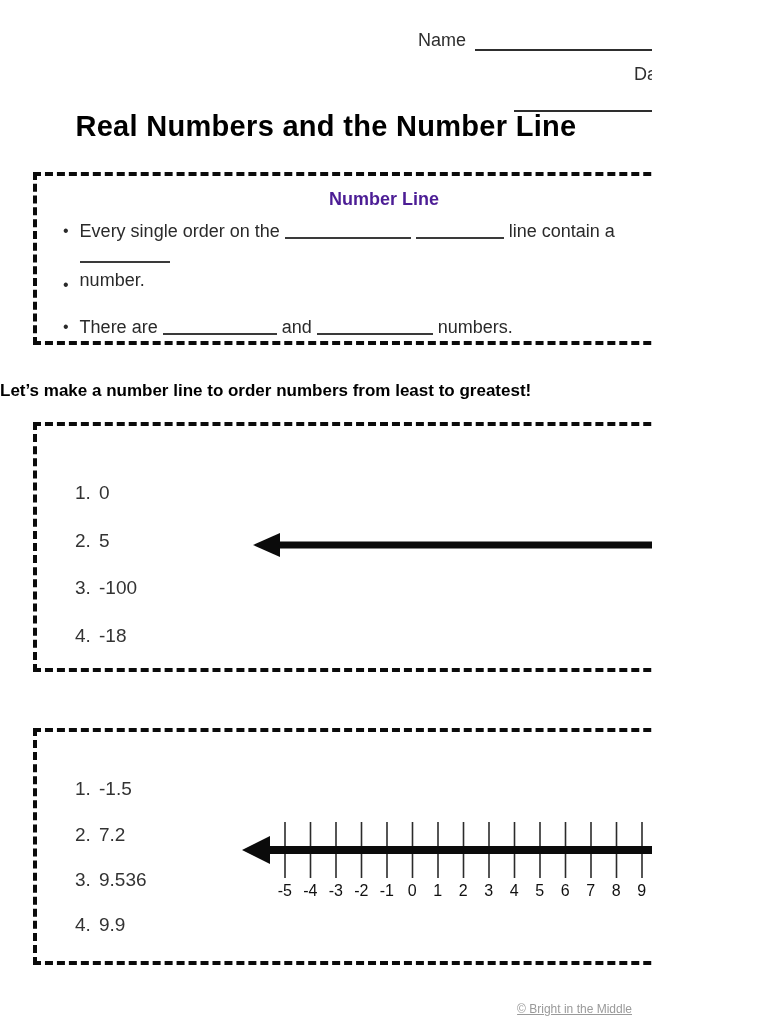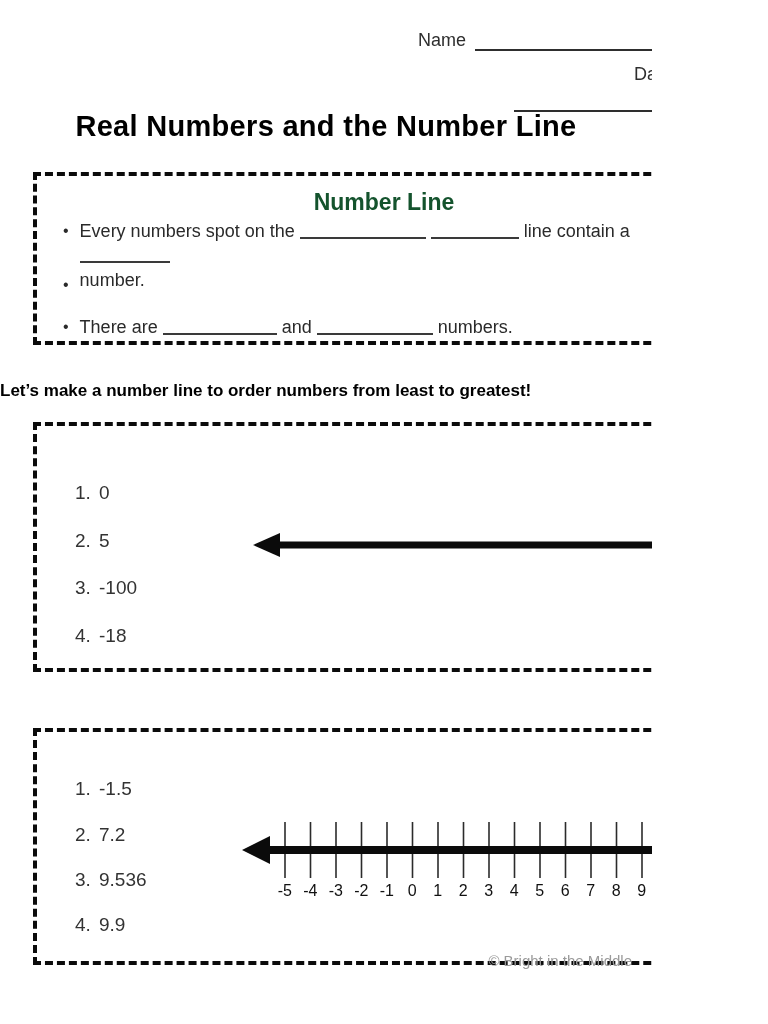--- a/index.html
+++ b/index.html
@@ -16,36 +16,36 @@
     font-size:29px; font-weight:bold; color:#000; letter-spacing:0.3px; }
   .subtitle { position:absolute; top:381px; left:0; width:100%; text-align:left;
     font-size:17px; font-weight:bold; color:#000; }
   
   .dash-box { position:absolute; left:33px; width:702px; box-sizing:border-box;
     border:4px dashed #0b0b0b; background:#fff; }
   #box-numberline { top:172px; height:173px; }
   #box-integers  { top:422px; height:250px; }
   #box-decimals  { top:728px; height:237px; }
   .box-heading { position:absolute; top:13px; left:0; width:100%; text-align:center;
-    font-size:23px; font-weight:bold; color:#14532d; }
+    font-size:18px; font-weight:bold; color:#4c1d95; }
   
   .bullet-row { position:absolute; left:26px; right:22px; display:flex; gap:11px;
     font-size:18px; line-height:1.35; color:#2a2a2a; }
   .bullet-marker { font-size:16px; line-height:1.5; }
   .blank { display:inline-block; border-bottom:2px solid #3a3a3a; height:15px;
     transform:translateY(2px); }
   
   .list-item { position:absolute; left:38px; display:flex; font-size:19px; color:#333; }
   .list-num { width:24px; }
   
   .nl-svg { position:absolute; }
   .tick-labels { position:absolute; display:flex; font-size:16px; color:#111; }
   .tick-cell { flex:0 0 25.5px; text-align:center; }
   
-  .footer { position:absolute; top:952px; right:20px; font-size:15px; color:#9a9a9a; }
+  .footer { position:absolute; top:1002px; right:20px; font-size:12px; color:#9a9a9a;text-decoration:underline; }
 </style>
 </head>
 <body>
 
 <div class="sheet">
 
   <div class="field-row" style="top:30px; left:418px;">
     <span>Name</span>
     <span class="write-line" style="width:252px;"></span>
   </div>
@@ -55,21 +55,21 @@
   </div>
 
   <div class="title">Real Numbers and the Number Line</div>
 
   <div class="dash-box" id="box-numberline">
     <div class="box-heading">Number Line</div>
 
     <div class="bullet-row" style="top:43px;">
       <span class="bullet-marker">•</span>
       <div>
-        <span>Every numbers spot on the</span>
+        <span>Every single order on the</span>
         <span class="blank" style="width:126px;"></span>
         <span class="blank" style="width:88px;"></span>
         <span>line contain a</span>
         <span class="blank" style="width:90px;"></span>
         <br>
         <span>number.</span>
       </div>
     </div>
 
     <div class="bullet-row" style="top:97px;">

